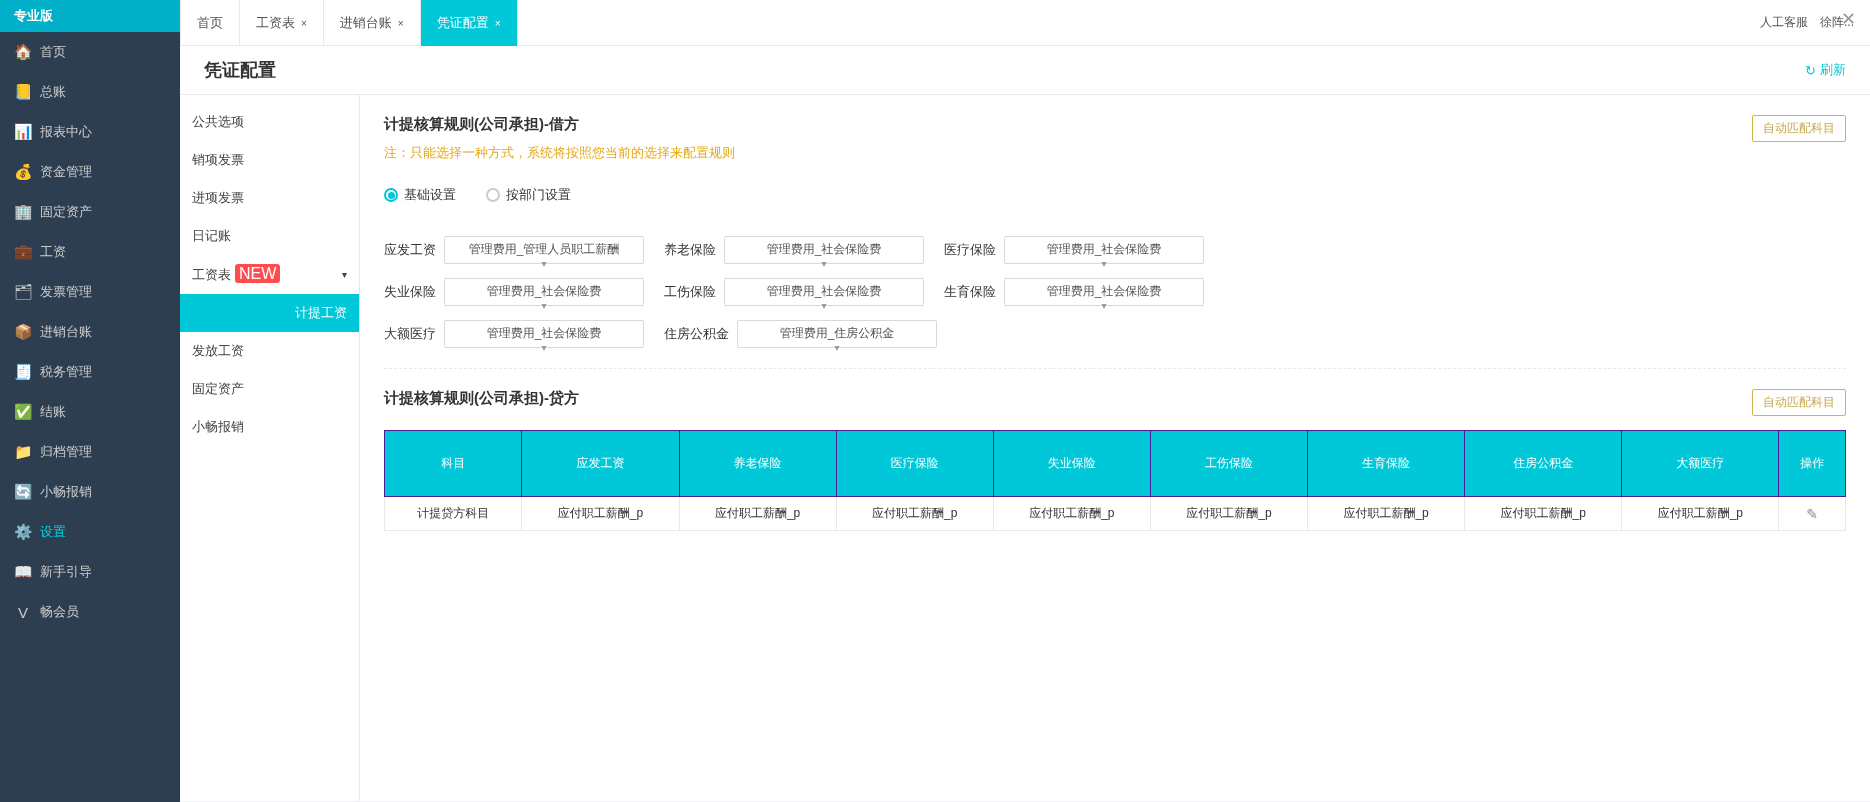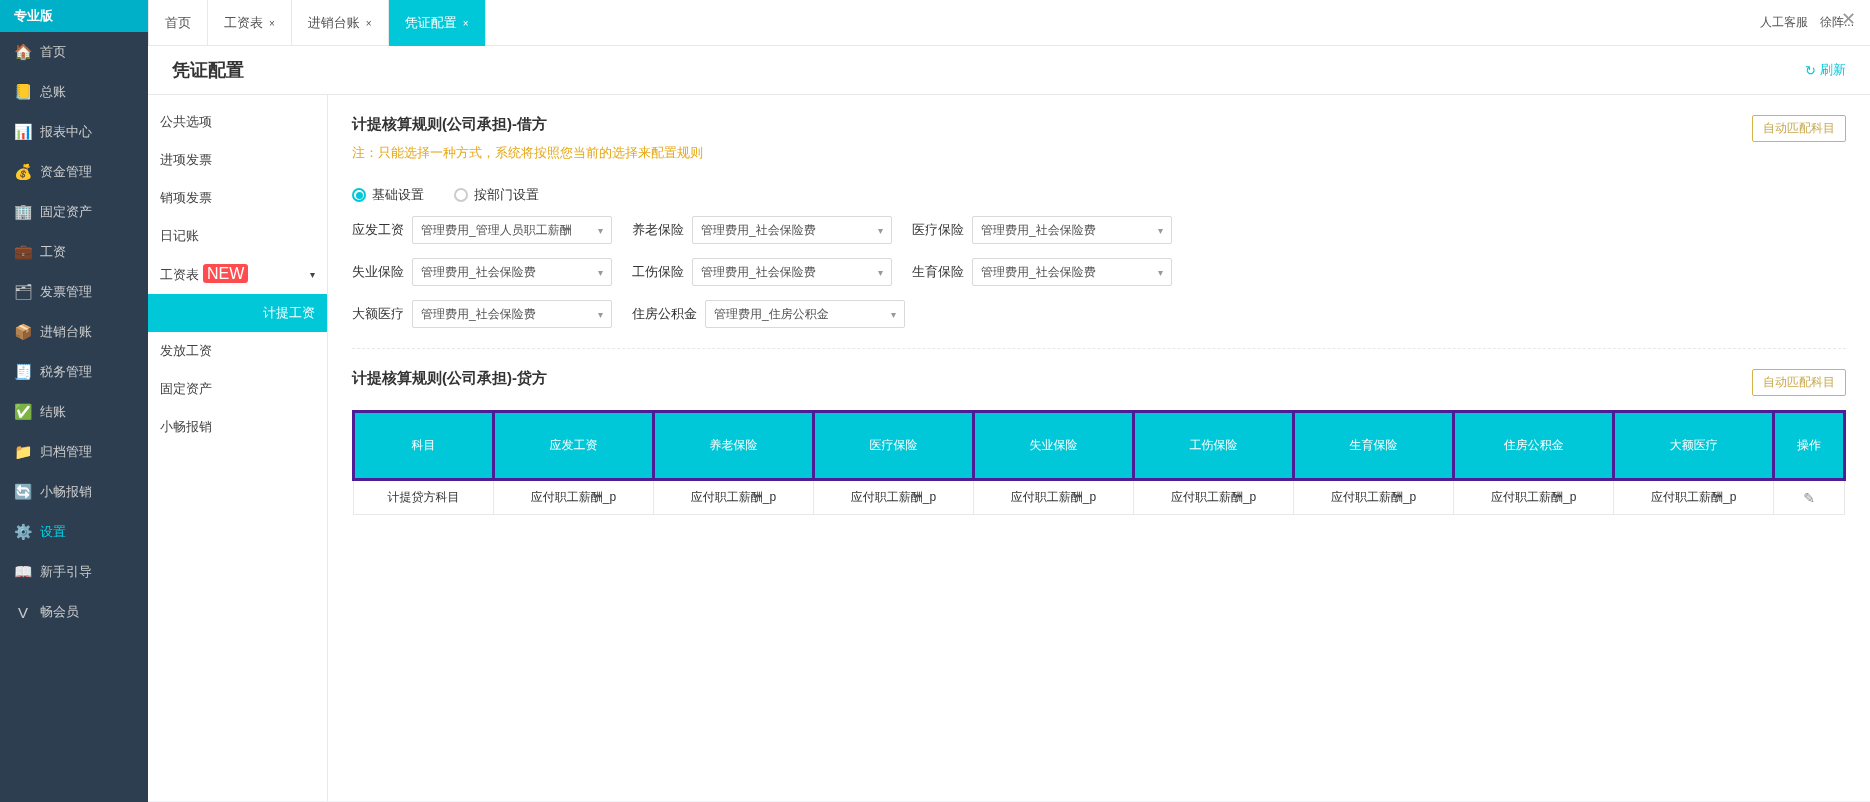--- a/index.html
+++ b/index.html
@@ -1,20 +1,20 @@
 <!DOCTYPE html>
 <html><head>
   <meta charset="utf-8">
   <style>
     * { box-sizing: border-box; margin: 0; padding: 0; }
     body { font-family: "Microsoft YaHei", "PingFang SC", sans-serif; font-size: 13px; background: #f5f5f5; display: flex; height: 802px; overflow: hidden; }
 
     
     .sidebar {
-      width: 148px;
+      width: 180px;
       background: #2d3e50;
       color: #ccc;
       display: flex;
       flex-direction: column;
       flex-shrink: 0;
       height: 100%;
     }
     .sidebar-header {
       background: #00b0c8;
       color: white;
@@ -171,21 +171,21 @@
       justify-content: space-between;
       align-items: flex-start;
       margin-bottom: 10px;
     }
 
     
     .radio-group {
       display: flex;
       align-items: center;
       gap: 30px;
-      margin-bottom: 12px;
+      margin-bottom: 32px;
     }
     .radio-item {
       display: flex;
       align-items: center;
       gap: 6px;
       cursor: pointer;
       font-size: 13px;
       color: #333;
     }
     .radio-circle {
@@ -234,41 +234,42 @@
       padding: 4px 8px;
       font-size: 12px;
       color: #555;
       background: white;
       width: 200px;
       display: flex;
       align-items: center;
       justify-content: space-between;
       cursor: pointer;
       height: 28px;
+      flex-direction: column;
     }
     .form-select .arrow-down { color: #999; font-size: 10px; }
 
     
     .divider { border: none; border-top: 1px dashed #e8e8e8; margin: 20px 0; }
 
     
     .data-table {
       width: 100%;
       border-collapse: collapse;
       font-size: 12px;
     }
     .data-table thead tr {
       background: #00c8d8;
       color: white;
     }
     .data-table thead th {
       padding: 24px 10px;
       text-align: center;
       font-weight: normal;
-      border: 3px solid #4c1d95;
+      border: 1px solid #4c1d95;
     }
     .data-table tbody tr {
       background: white;
     }
     .data-table tbody td {
       padding: 8px 10px;
       text-align: center;
       border: 1px solid #e8e8e8;
       color: #333;
       margin-top: 24px;
@@ -408,24 +409,24 @@
     </div>
 
     <div class="content-wrapper">
 
       <div class="left-nav">
         <div id="left-nav-container">
             <div class="left-nav-item">
               <span>公共选项</span>
             </div>
             <div class="left-nav-item">
+              <span>销项发票</span>
+            </div>
+            <div class="left-nav-item">
               <span>进项发票</span>
-            </div>
-            <div class="left-nav-item">
-              <span>销项发票</span>
             </div>
             <div class="left-nav-item">
               <span>日记账</span>
             </div>
             <div class="left-nav-item">
               <span>工资表<span class="new-badge">NEW</span></span>
               <span class="arrow">▾</span>
             </div>
             <div class="left-nav-item active">
               <span>计提工资</span>

